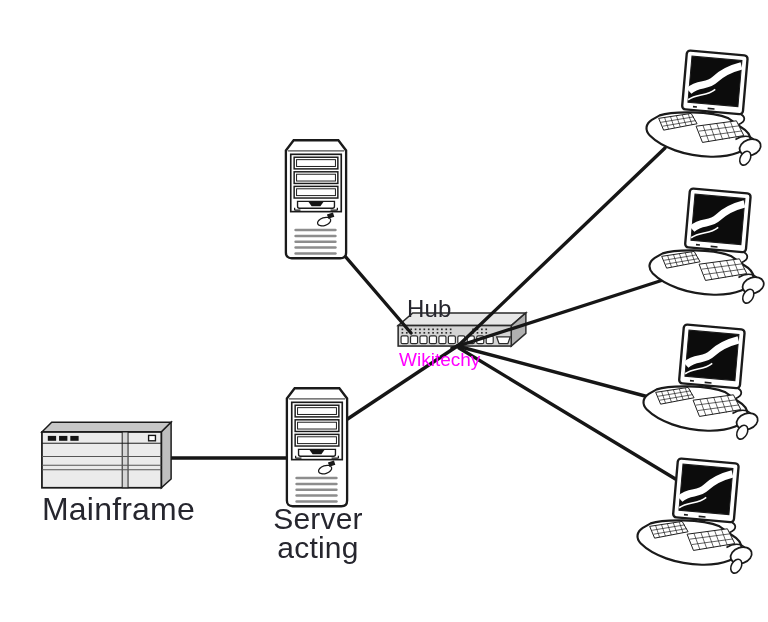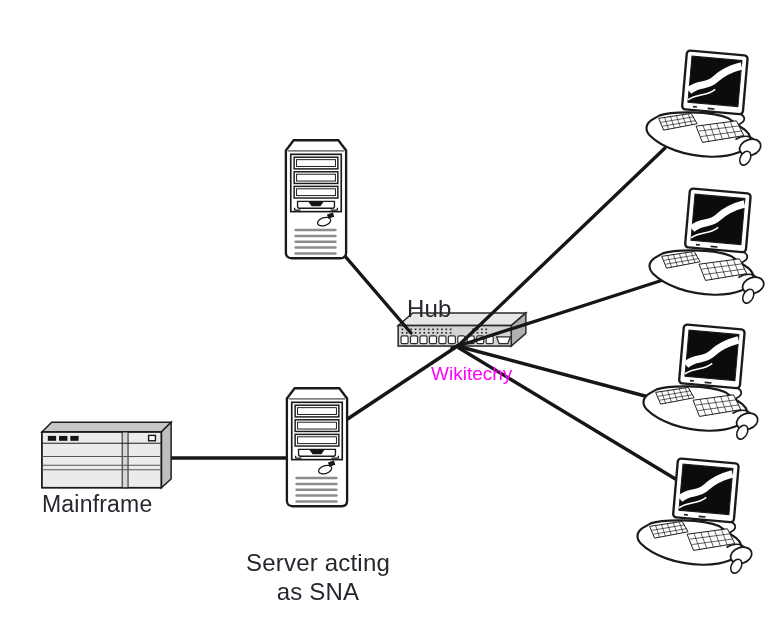--- a/index.html
+++ b/index.html
@@ -3,23 +3,23 @@
 <meta charset="utf-8">
 <style>
   html,body{margin:0;padding:0;background:#fff;}
   .canvas{
     position:relative;width:768px;height:622px;background:#fff;overflow:hidden;
     font-family:"Liberation Sans",sans-serif;
   }
   .dev{position:absolute;}
   .label{position:absolute;color:var(--label-color,#26262e);letter-spacing:0.2px;}
   .hub-label{left:407px;top:295px;font-size:24px;}
-  .mainframe-label{left:42px;top:491px;font-size:23px;}
-  .sna-label{left:236px;top:548px;width:164px;text-align:center;font-size:24px;line-height:29px;}
-  .watermark{position:absolute;left:399px;top:363px;font-size:19px;color:var(--watermark-color,#ff00ff);margin-left:32px;}
+  .mainframe-label{left:42px;top:491px;font-size:32px;}
+  .sna-label{left:236px;top:504px;width:164px;text-align:center;font-size:30px;line-height:29px;}
+  .watermark{position:absolute;left:399px;top:349px;font-size:19px;color:var(--watermark-color,#ff00ff);}
   svg.links{position:absolute;left:0;top:0;pointer-events:none;}
   .hub-device{left:396px;top:309px;}
   .mainframe-device{left:39px;top:419px;}
   .server-top{left:282px;top:136px;}
   .sna-server{left:283px;top:384px;}
   .ws1{left:637px;top:48px;}
   .ws2{left:640px;top:186px;}
   .ws3{left:634px;top:322px;}
   .ws4{left:628px;top:456px;}
 </style>
@@ -212,17 +212,16 @@
   <div class="dev ws4">
     <svg width="128" height="122" viewBox="0 0 130 124">
         <use href="#sym-ws"></use>
       </svg>
   </div>
 
   <div class="label hub-label">Hub</div>
   <div class="label mainframe-label">Mainframe</div>
   <div class="label sna-label">
     <div>Server acting</div>
-    <div>as SNA</div>
   </div>
   <div class="watermark">Wikitechy</div>
 
 </div>
 
 </body></html>

